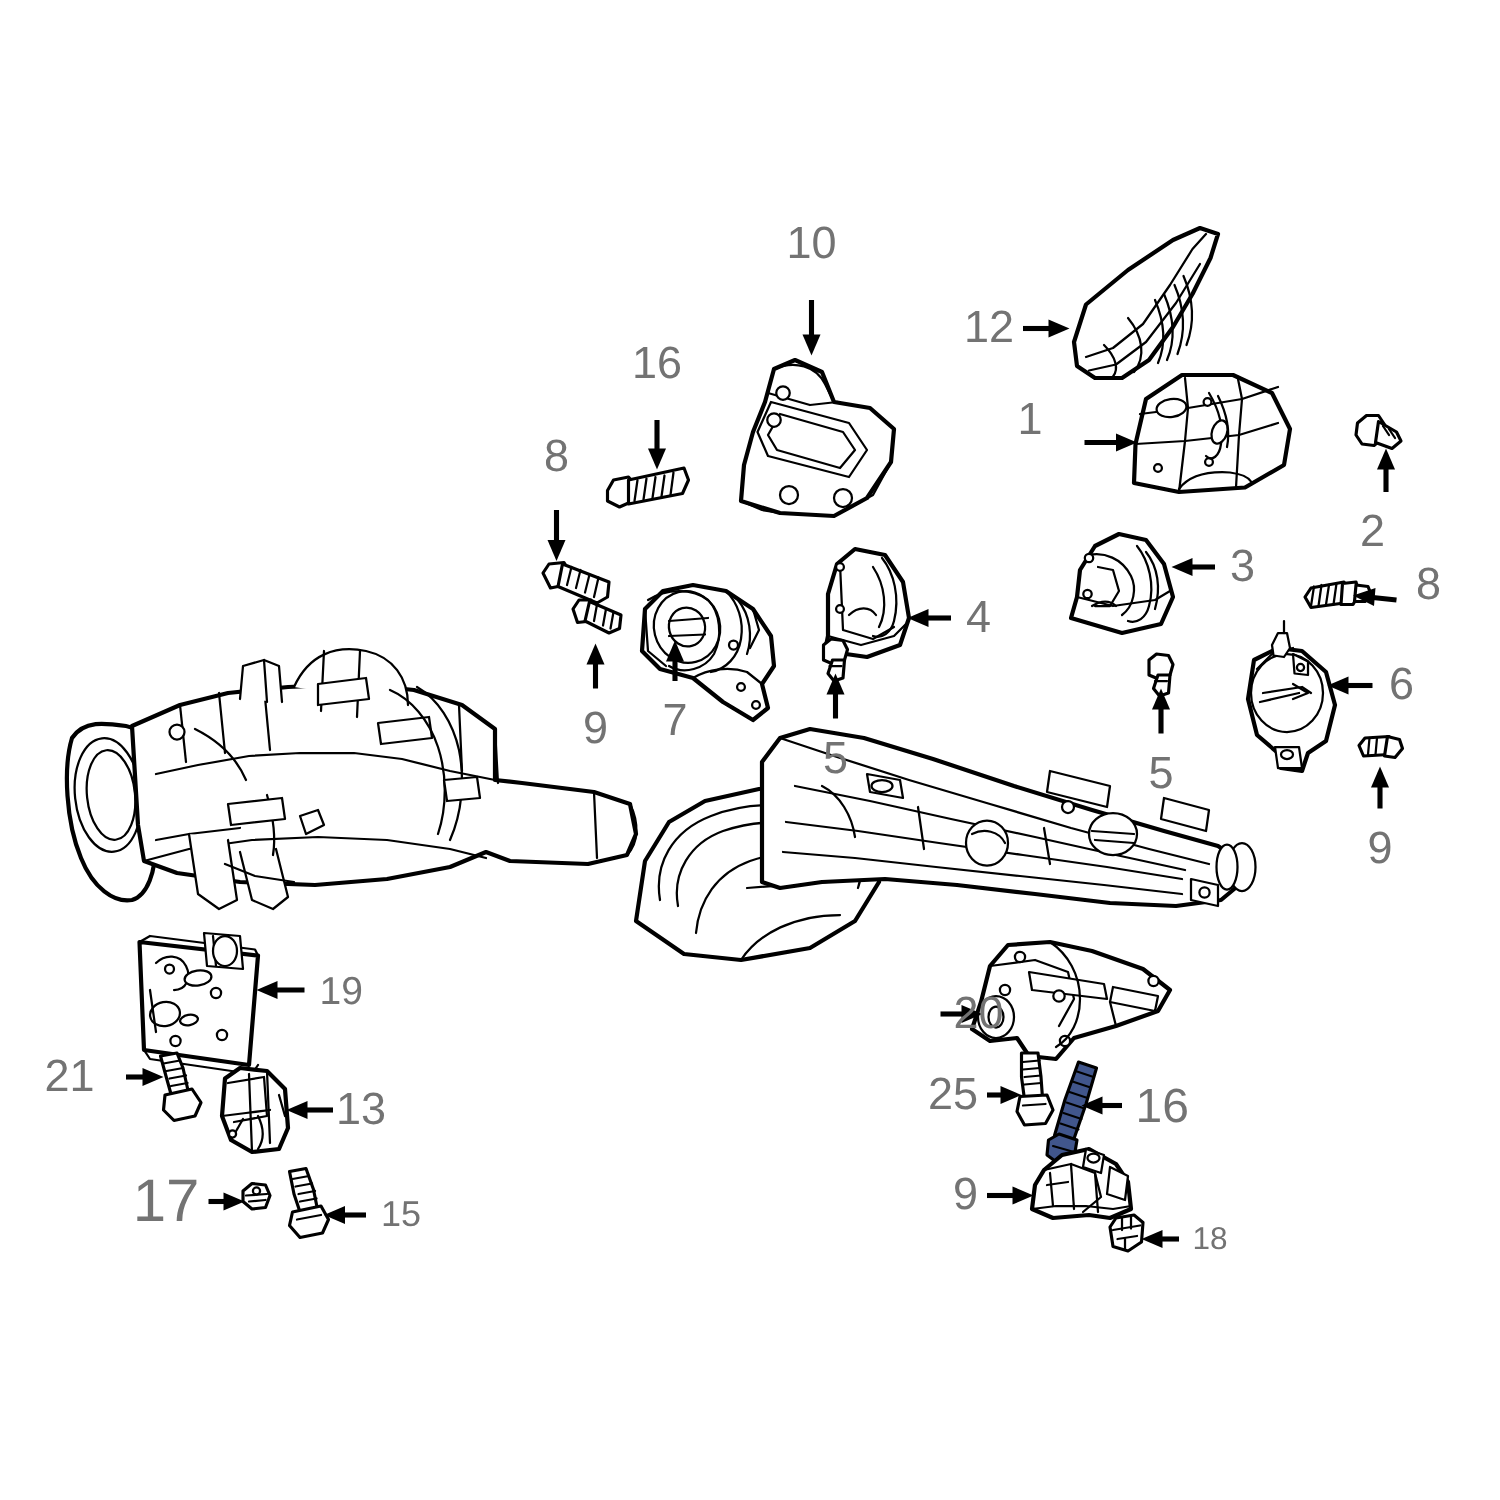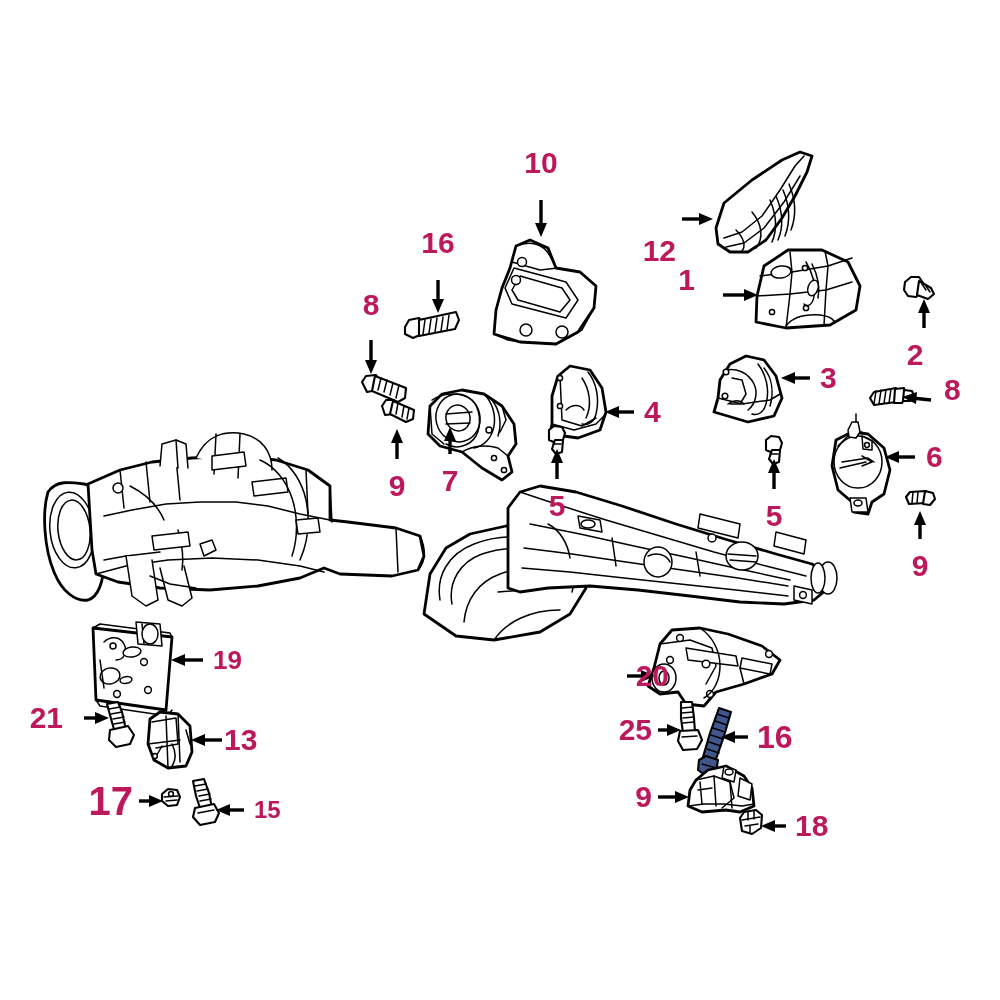--- a/index.html
+++ b/index.html
@@ -10,22 +10,22 @@
     position:relative;
   }
   #stage{
     position:absolute;left:0;top:0;width:1000px;height:1000px;
     background:#ffffff;
   }
   #art{position:absolute;left:0;top:0;width:1000px;height:1000px;}
   .callout-label{
     position:absolute;
     font-family:"Liberation Sans", sans-serif;
-    font-weight:bold;
-    color:#be185d;
+    font-weight:normal;
+    color:#737373;
     line-height:1;
     white-space:nowrap;
     -webkit-font-smoothing:antialiased;
   }
 </style>
 </head>
 <body>
 
 <div id="stage">
 
@@ -499,25 +499,25 @@
   <div class="callout-label" style="left:557px;top:491px;font-size:30px;transform:translate(-50%,0);">5</div>
   <div class="callout-label" style="left:774px;top:501px;font-size:30px;transform:translate(-50%,0);">5</div>
   <div class="callout-label" style="left:926px;top:457px;font-size:30px;transform:translate(0,-50%);">6</div>
   <div class="callout-label" style="left:450px;top:466px;font-size:30px;transform:translate(-50%,0);">7</div>
   <div class="callout-label" style="left:371px;top:320px;font-size:30px;transform:translate(-50%,-100%);">8</div>
   <div class="callout-label" style="left:944px;top:390px;font-size:30px;transform:translate(0,-50%);">8</div>
   <div class="callout-label" style="left:397px;top:471px;font-size:30px;transform:translate(-50%,0);">9</div>
   <div class="callout-label" style="left:920px;top:551px;font-size:30px;transform:translate(-50%,0);">9</div>
   <div class="callout-label" style="left:541px;top:178px;font-size:30px;transform:translate(-50%,-100%);">10</div>
   <div class="callout-label" style="left:438px;top:258px;font-size:30px;transform:translate(-50%,-100%);">16</div>
-  <div class="callout-label" style="left:676px;top:219px;font-size:30px;transform:translate(-100%,-50%);margin-top:32px;">12</div>
+  <div class="callout-label" style="left:676px;top:219px;font-size:30px;transform:translate(-100%,-50%);">12</div>
   <div class="callout-label" style="left:224px;top:740px;font-size:30px;transform:translate(0,-50%);">13</div>
   <div class="callout-label" style="left:652px;top:797px;font-size:30px;transform:translate(-100%,-50%);">9</div>
   <div class="callout-label" style="left:254px;top:810px;font-size:24px;transform:translate(0,-50%);">15</div>
   <div class="callout-label" style="left:757px;top:737px;font-size:32px;transform:translate(0,-50%);">16</div>
   <div class="callout-label" style="left:133px;top:801px;font-size:40px;transform:translate(-100%,-50%);">17</div>
-  <div class="callout-label" style="left:795px;top:826px;font-size:30px;transform:translate(0,-50%);">18</div>
+  <div class="callout-label" style="left:795px;top:826px;font-size:21px;transform:translate(0,-50%);">18</div>
   <div class="callout-label" style="left:213px;top:660px;font-size:26px;transform:translate(0,-50%);">19</div>
   <div class="callout-label" style="left:621px;top:676px;font-size:30px;transform:translate(-100%,-50%);margin-left:48px;">20</div>
   <div class="callout-label" style="left:63px;top:718px;font-size:30px;transform:translate(-100%,-50%);">21</div>
   <div class="callout-label" style="left:652px;top:730px;font-size:30px;transform:translate(-100%,-50%);">25</div>
 
 </div>
 
 </body></html>

